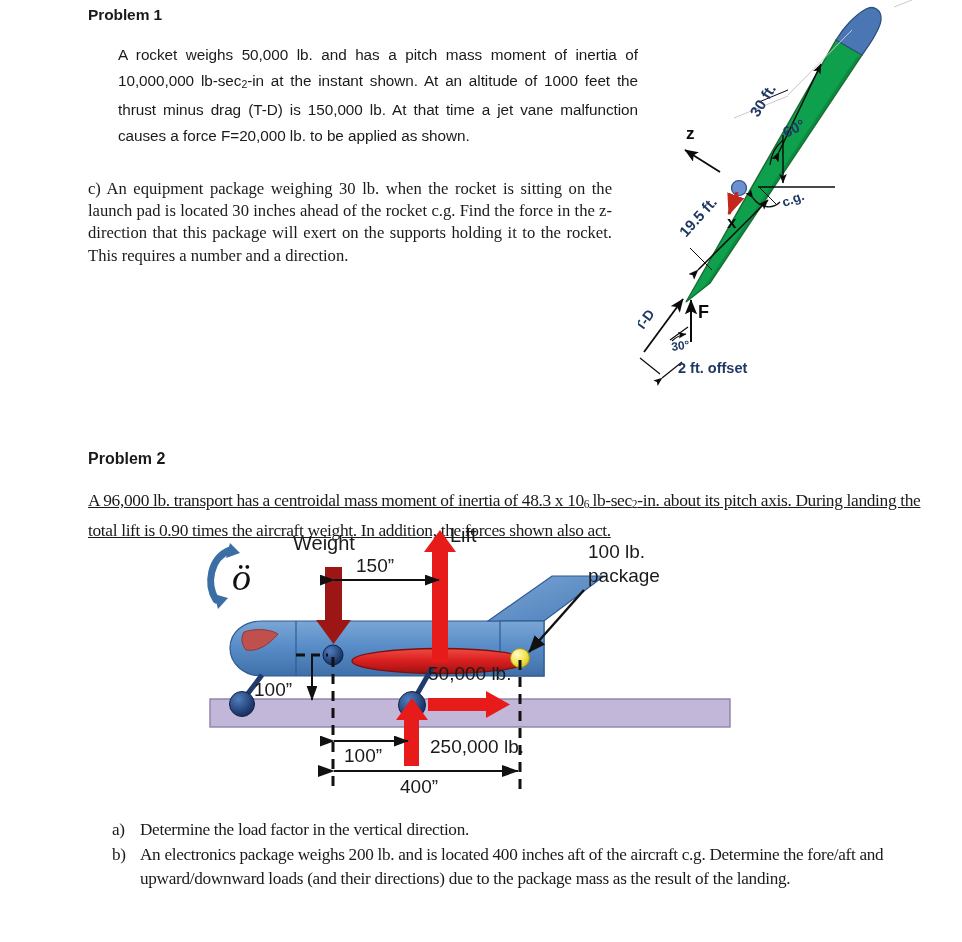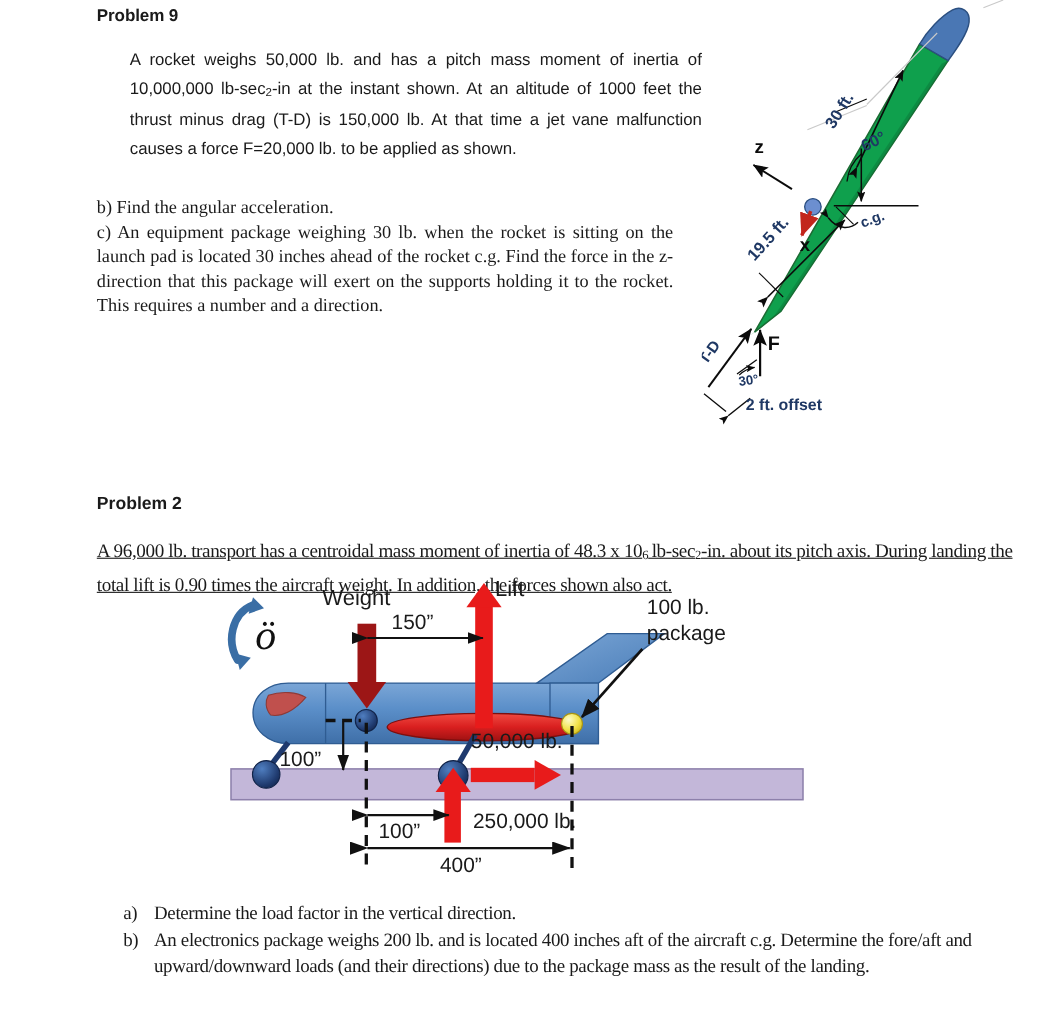--- a/index.html
+++ b/index.html
@@ -125,32 +125,31 @@
   }
   #aircraft-figure svg { display: block; }
   .ac-text {
     font-family: "Liberation Sans", sans-serif;
     fill: #1a1a1a;
   }
 </style>
 </head>
 <body>
 
-<div id="problem1-heading">Problem 9</div>
+<div id="problem1-heading">Problem 1</div>
 
 <div id="problem1-intro">
   A rocket weighs 50,000 lb. and has a pitch mass moment of
   inertia of 10,000,000 lb-sec<span class="sub">2</span>-in at the instant shown. At an
   altitude of 1000 feet the thrust minus drag (T-D) is 150,000 lb. At
   that time a jet vane malfunction causes a force F=20,000 lb. to
   be applied as shown.
 </div>
 
 <div id="problem1-parts">
-  <div class="part">b) Find the angular acceleration.</div>
   <div class="part">c) An equipment package weighing 30 lb. when the rocket is sitting on the launch pad is located 30 inches ahead of the rocket c.g. Find the force in the z-direction that this package will exert on the supports holding it to the rocket. This requires a number and a direction.</div>
 </div>
 
 <div id="rocket-figure">
 <svg width="324" height="400" viewBox="0 0 324 400" xmlns="http://www.w3.org/2000/svg">
   <defs>
     <marker id="ah-blk" markerWidth="9" markerHeight="9" refX="7.2" refY="3.1" orient="auto">
       <path d="M0,0 L7.6,3.1 L0,6.2 L1.6,3.1 Z" fill="#0b0b0b"></path>
     </marker>
     <marker id="ah-blk-s" markerWidth="8" markerHeight="8" refX="6.4" refY="2.7" orient="auto">

